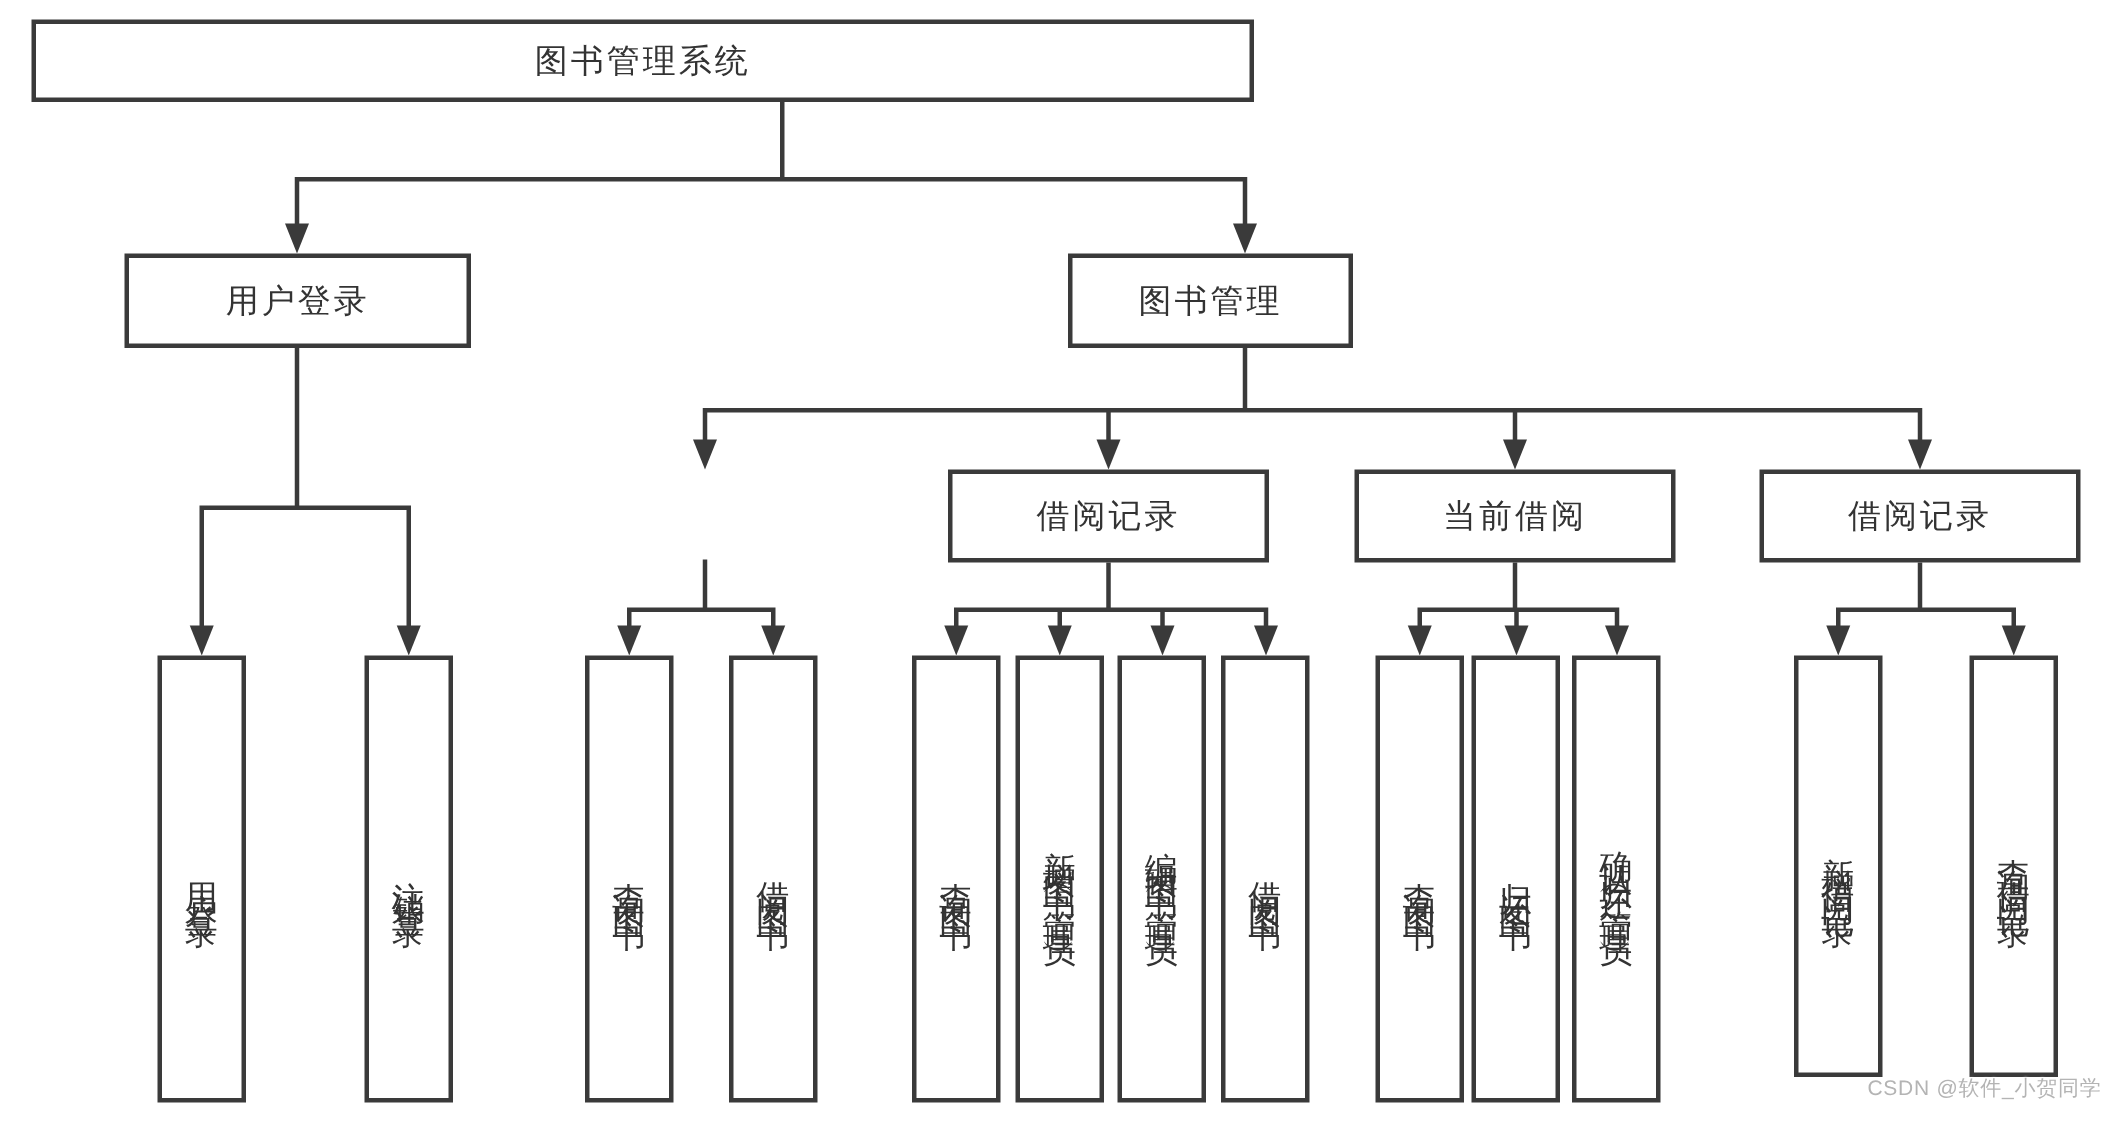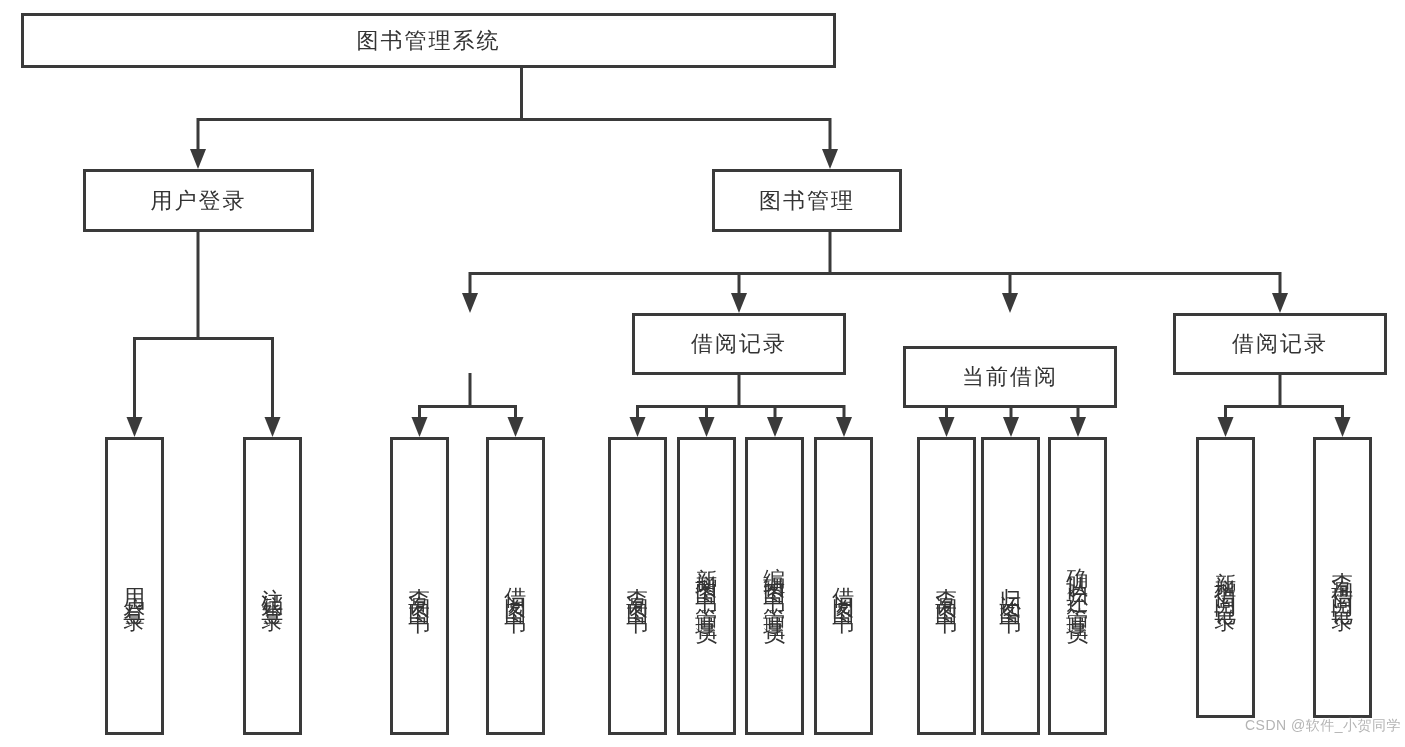--- a/index.html
+++ b/index.html
@@ -31,21 +31,21 @@
     letter-spacing:8px;
     line-height:1.15;
     white-space:nowrap;
   }
   
   .n-root {left:21px;  top:13px;  width:815px; height:55px;}
   .n-ulogin{left:83px; top:169px; width:231px;  height:63px;}
   .n-bmgmt{left:712px; top:169px; width:190px;  height:63px;}
   .n-g0{left:363px;  top:313px; width:214px; height:62px;}
   .n-g1{left:632px;  top:313px; width:214px; height:62px;}
-  .n-g2{left:903px;  top:313px; width:214px; height:62px;margin-top:33px;}
+  .n-g2{left:903px;  top:313px; width:214px; height:62px;}
   .n-g3{left:1173px; top:313px; width:214px; height:62px;}
   .leaf{top:437px;width:59px;height:298px;}
   .l-u0{left:105px;} .l-u1{left:243px;}
   .l-a0{left:390px;} .l-a1{left:486px;}
   .l-b0{left:608px;} .l-b1{left:677px;} .l-b2{left:745px;} .l-b3{left:814px;}
   .l-c0{left:917px;} .l-c1{left:981px;} .l-c2{left:1048px;}
   .l-d0{left:1196px;height:281px;} .l-d1{left:1313px;height:281px;}
   .watermark{
     position:absolute;
     right:4px; top:717px;

